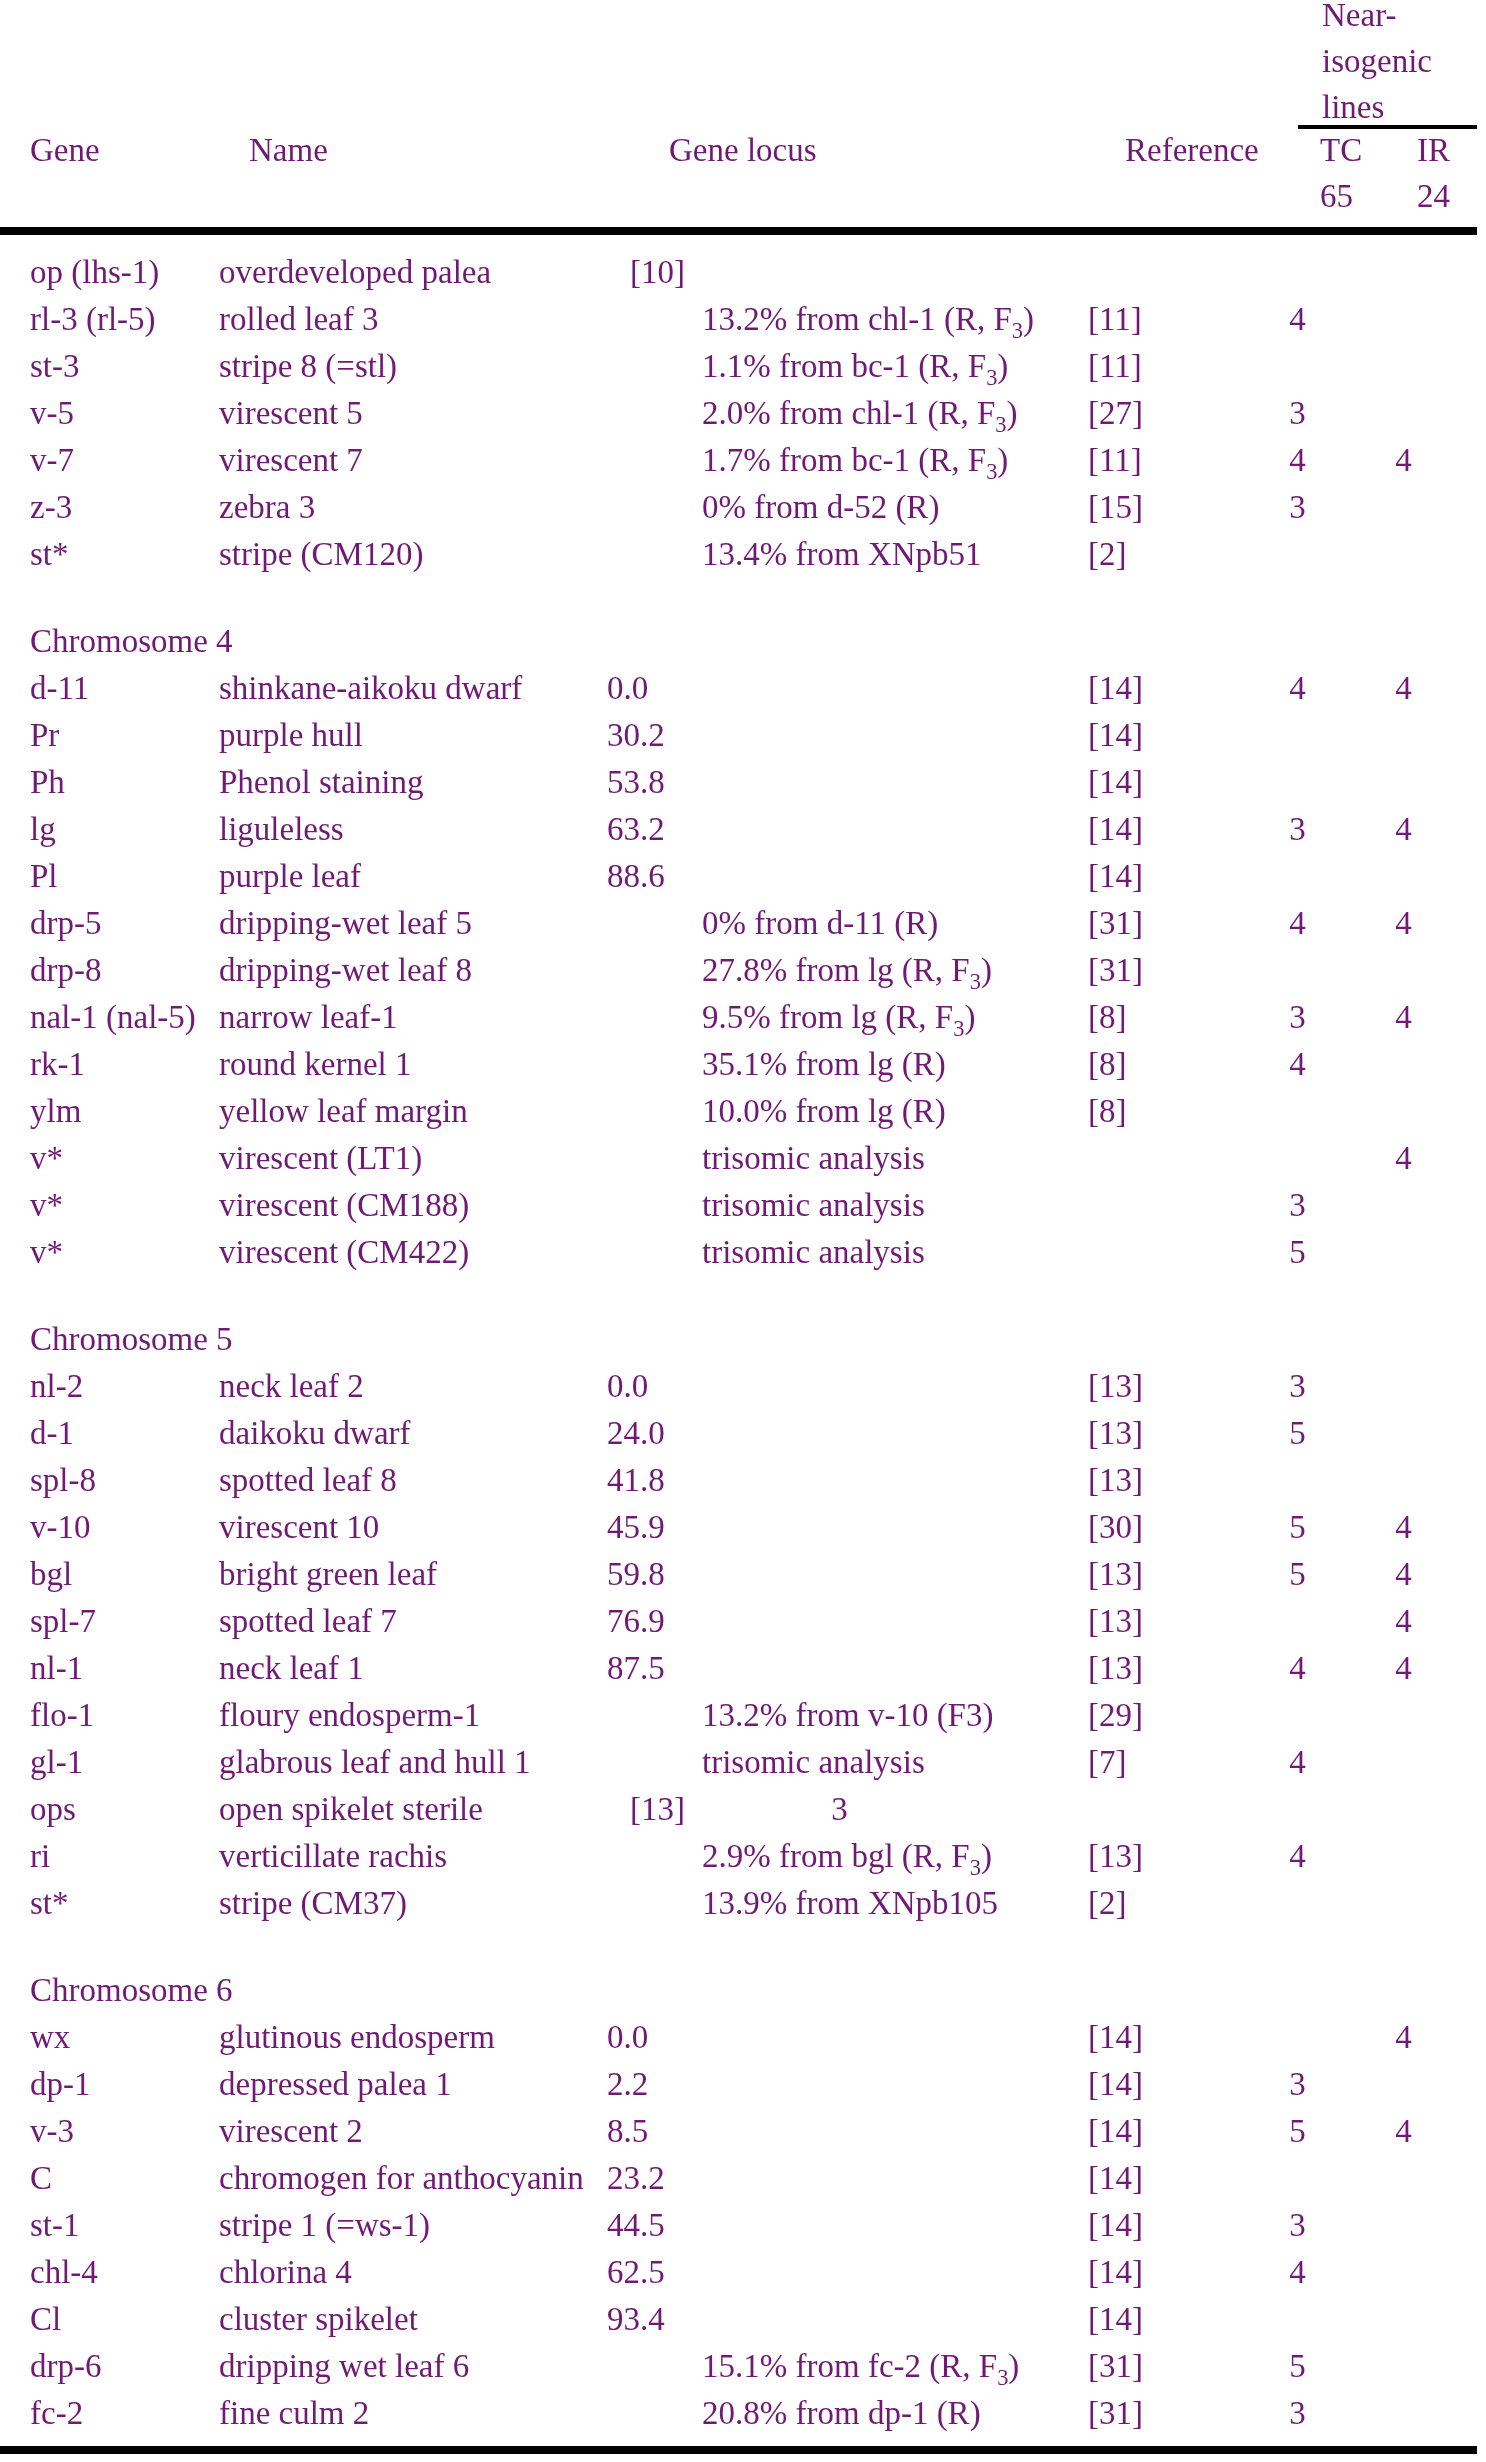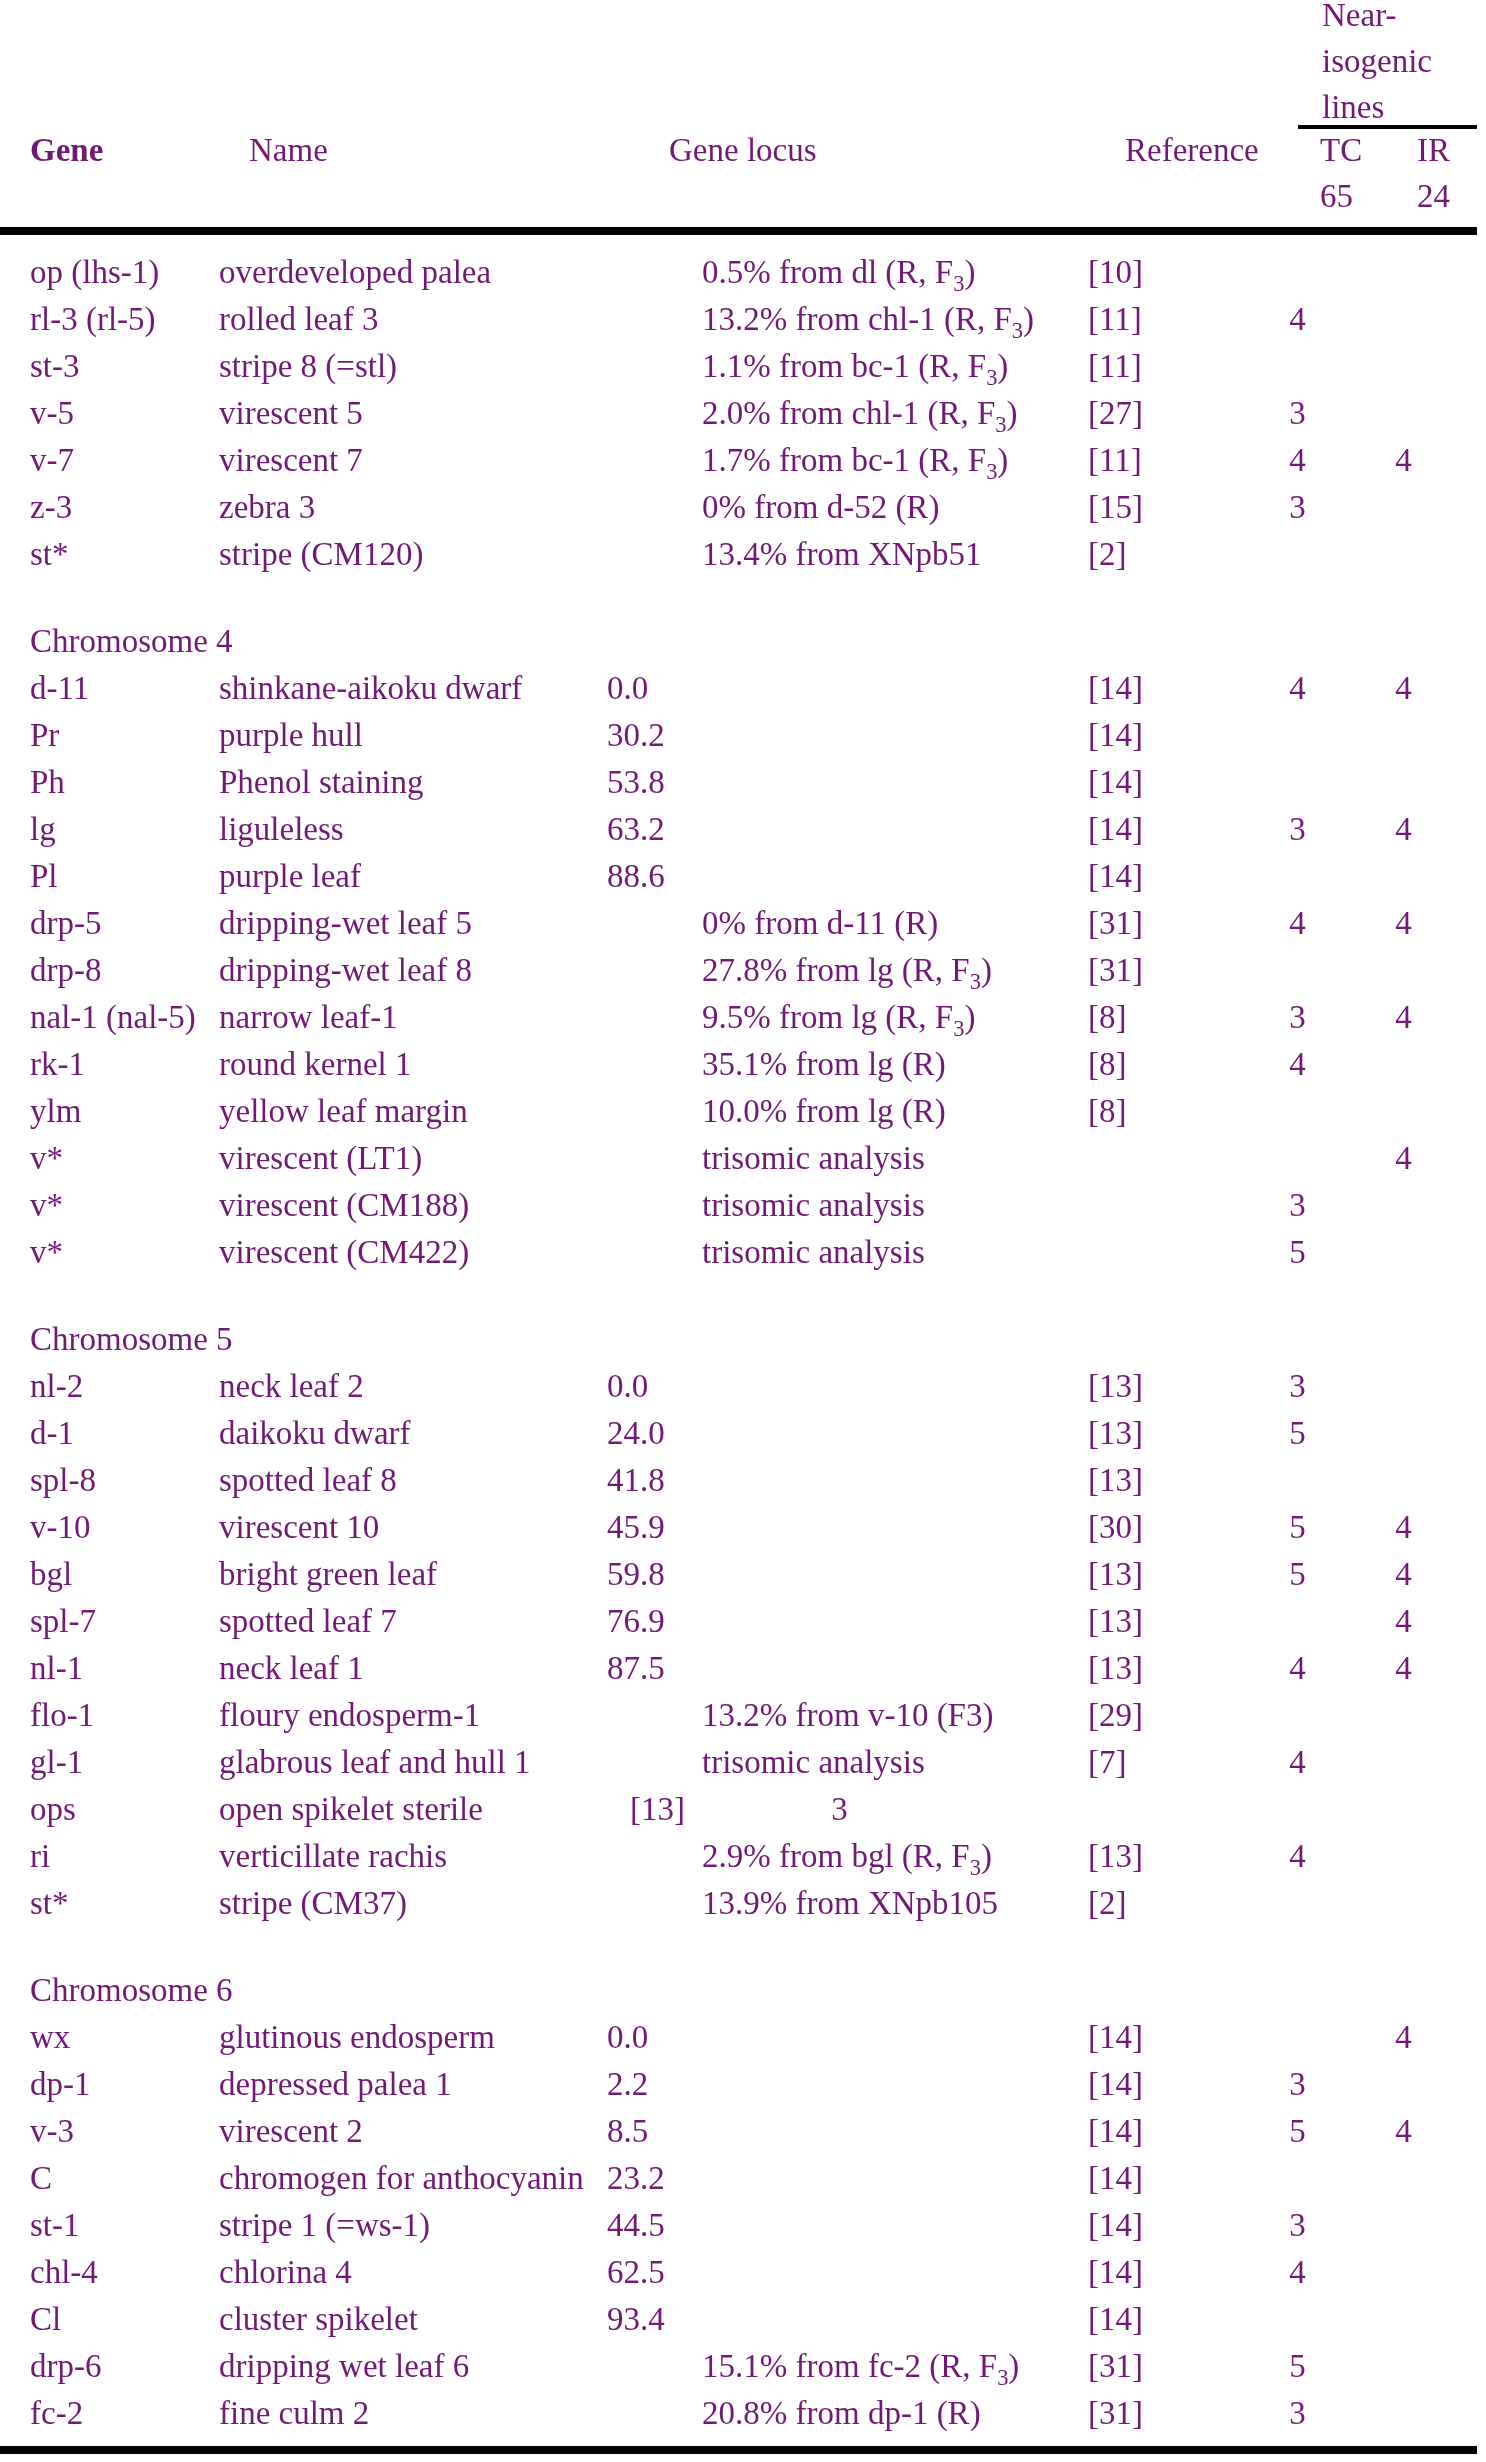--- a/index.html
+++ b/index.html
@@ -39,21 +39,21 @@
     width: 188px;
     height: 4px;
     background: #000000;
   }
   .h {
     position: absolute;
     top: 127px;
     line-height: 46px;
     white-space: nowrap;
   }
-  .h-gene  { left: 30px; font-weight: bold; }
+  .h-gene  { left: 30px; }
   .h-name  { left: 249px; }
   .h-locus { left: 669px; }
   .h-ref   { left: 1117px; margin-left: 8px; }
   .h-tc    { left: 1320px; }
   .h-ir    { left: 1417px; }
   .h-stack span { display: block; }
   .thead-rule {
     position: absolute;
     left: 0;
     top: 227px;
@@ -135,21 +135,20 @@
       <span>24</span>
     </span>
 
     <div class="thead-rule"></div>
   </div>
 
   <div class="tbody">
       <div class="row">
     <span class="c gene">op (lhs-1)</span>
     <span class="c name">overdeveloped palea</span>
-    <span class="c locus"><span class="lnum"></span><span class="ltext">0.5% from dl (R, F<sub>3</sub>)</span></span>
     <span class="c ref">[10]</span>
     <span class="c tc"></span>
     <span class="c ir"></span>
   </div>
       <div class="row">
     <span class="c gene">rl-3 (rl-5)</span>
     <span class="c name">rolled leaf 3</span>
     <span class="c locus"><span class="lnum"></span><span class="ltext">13.2% from chl-1 (R, F<sub>3</sub>)</span></span>
     <span class="c ref">[11]</span>
     <span class="c tc">4</span>

